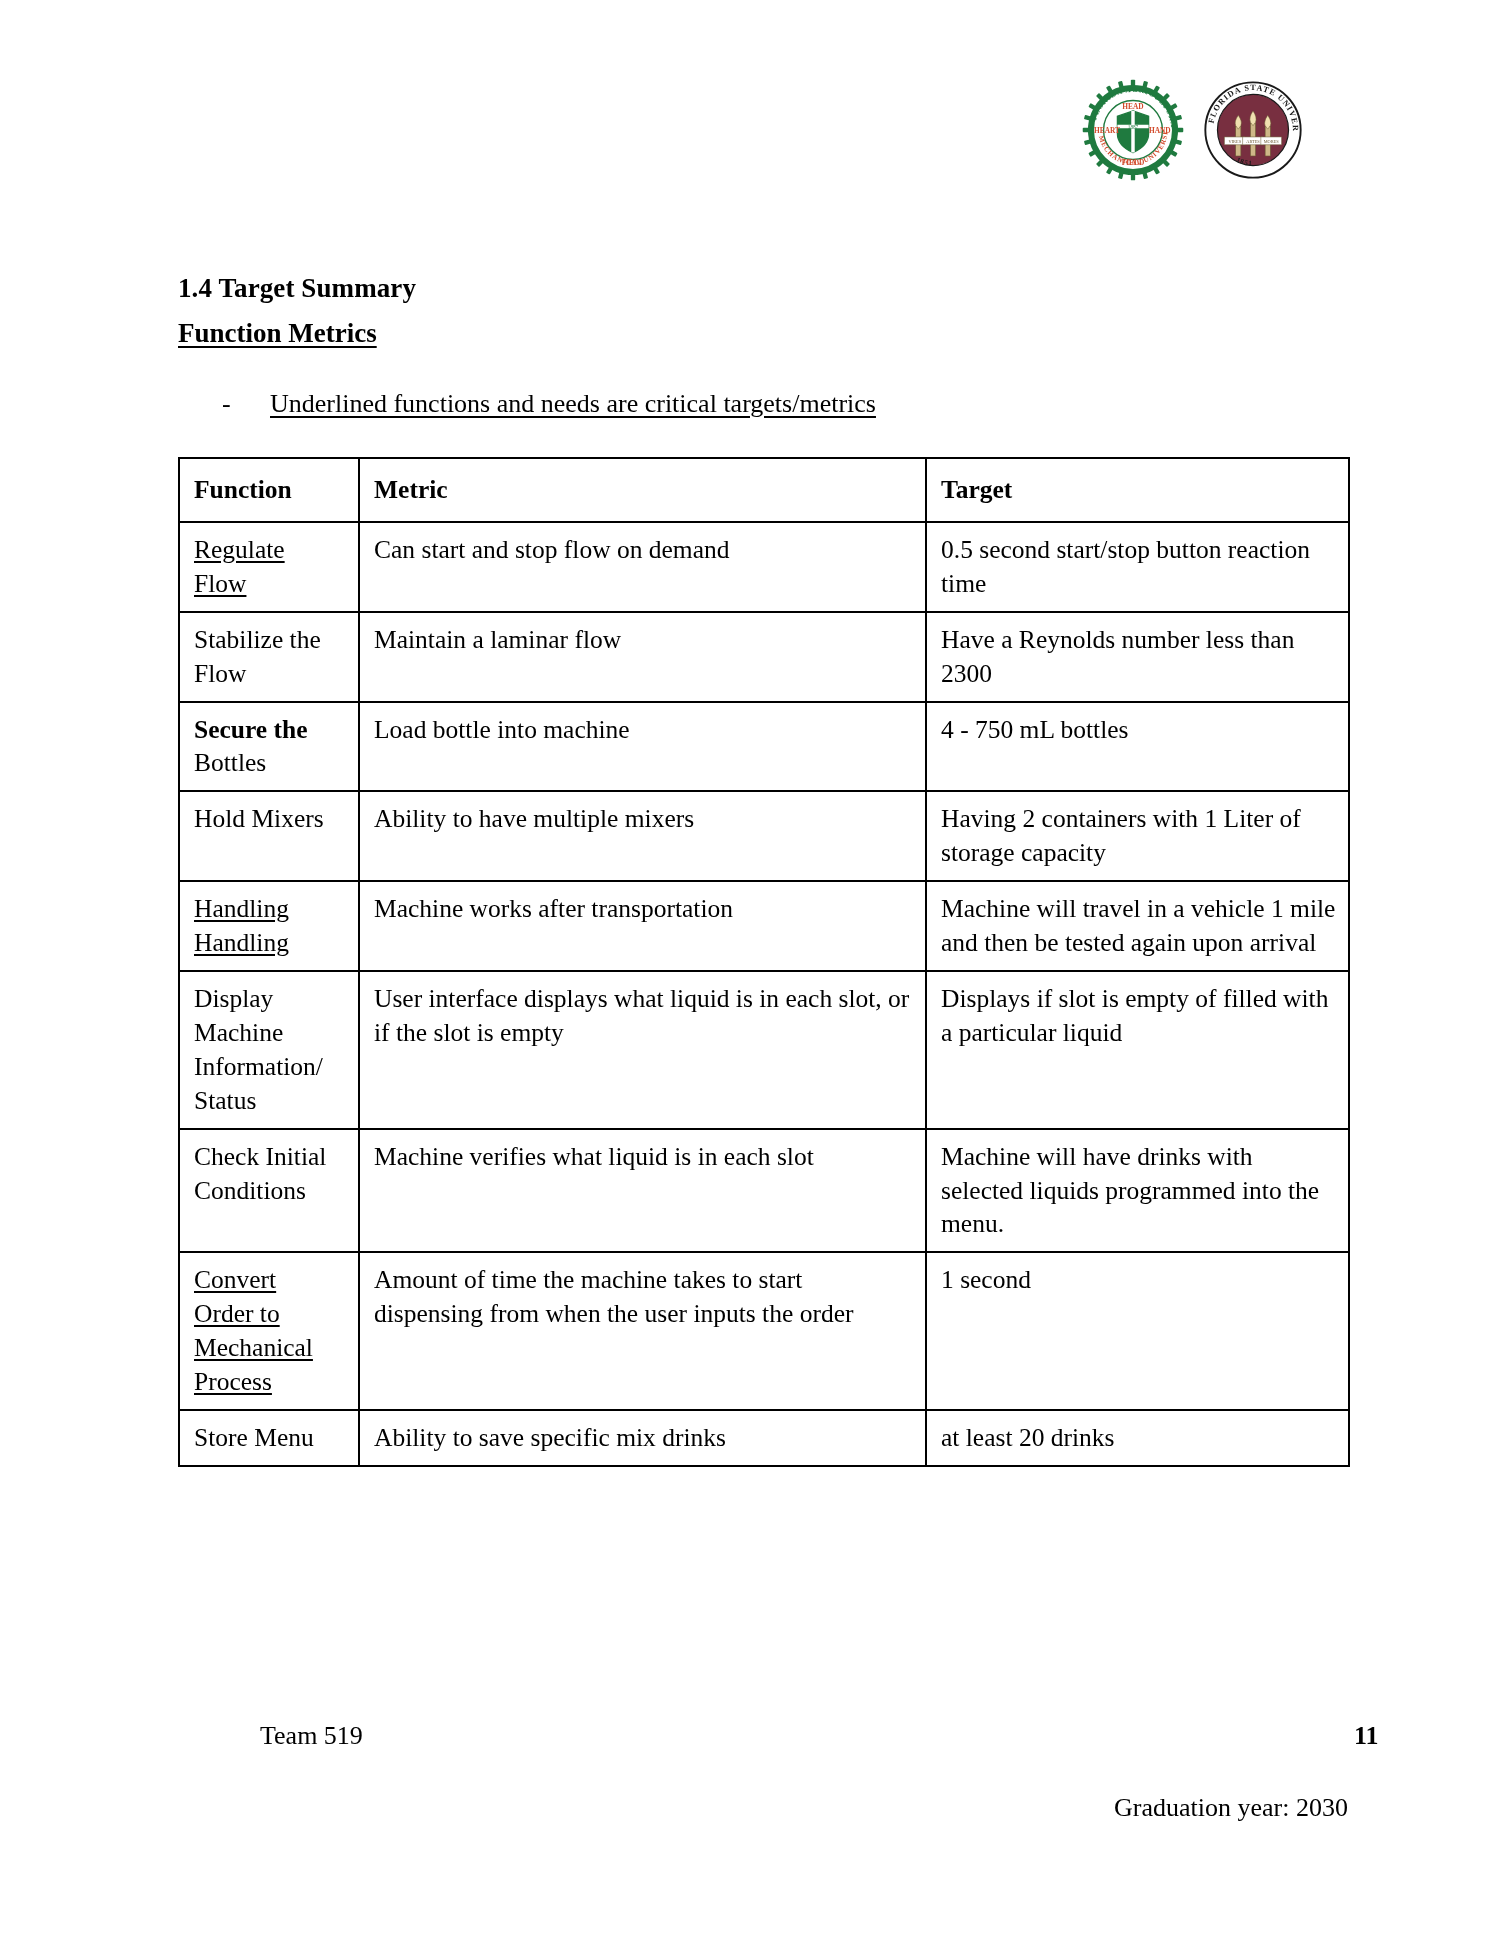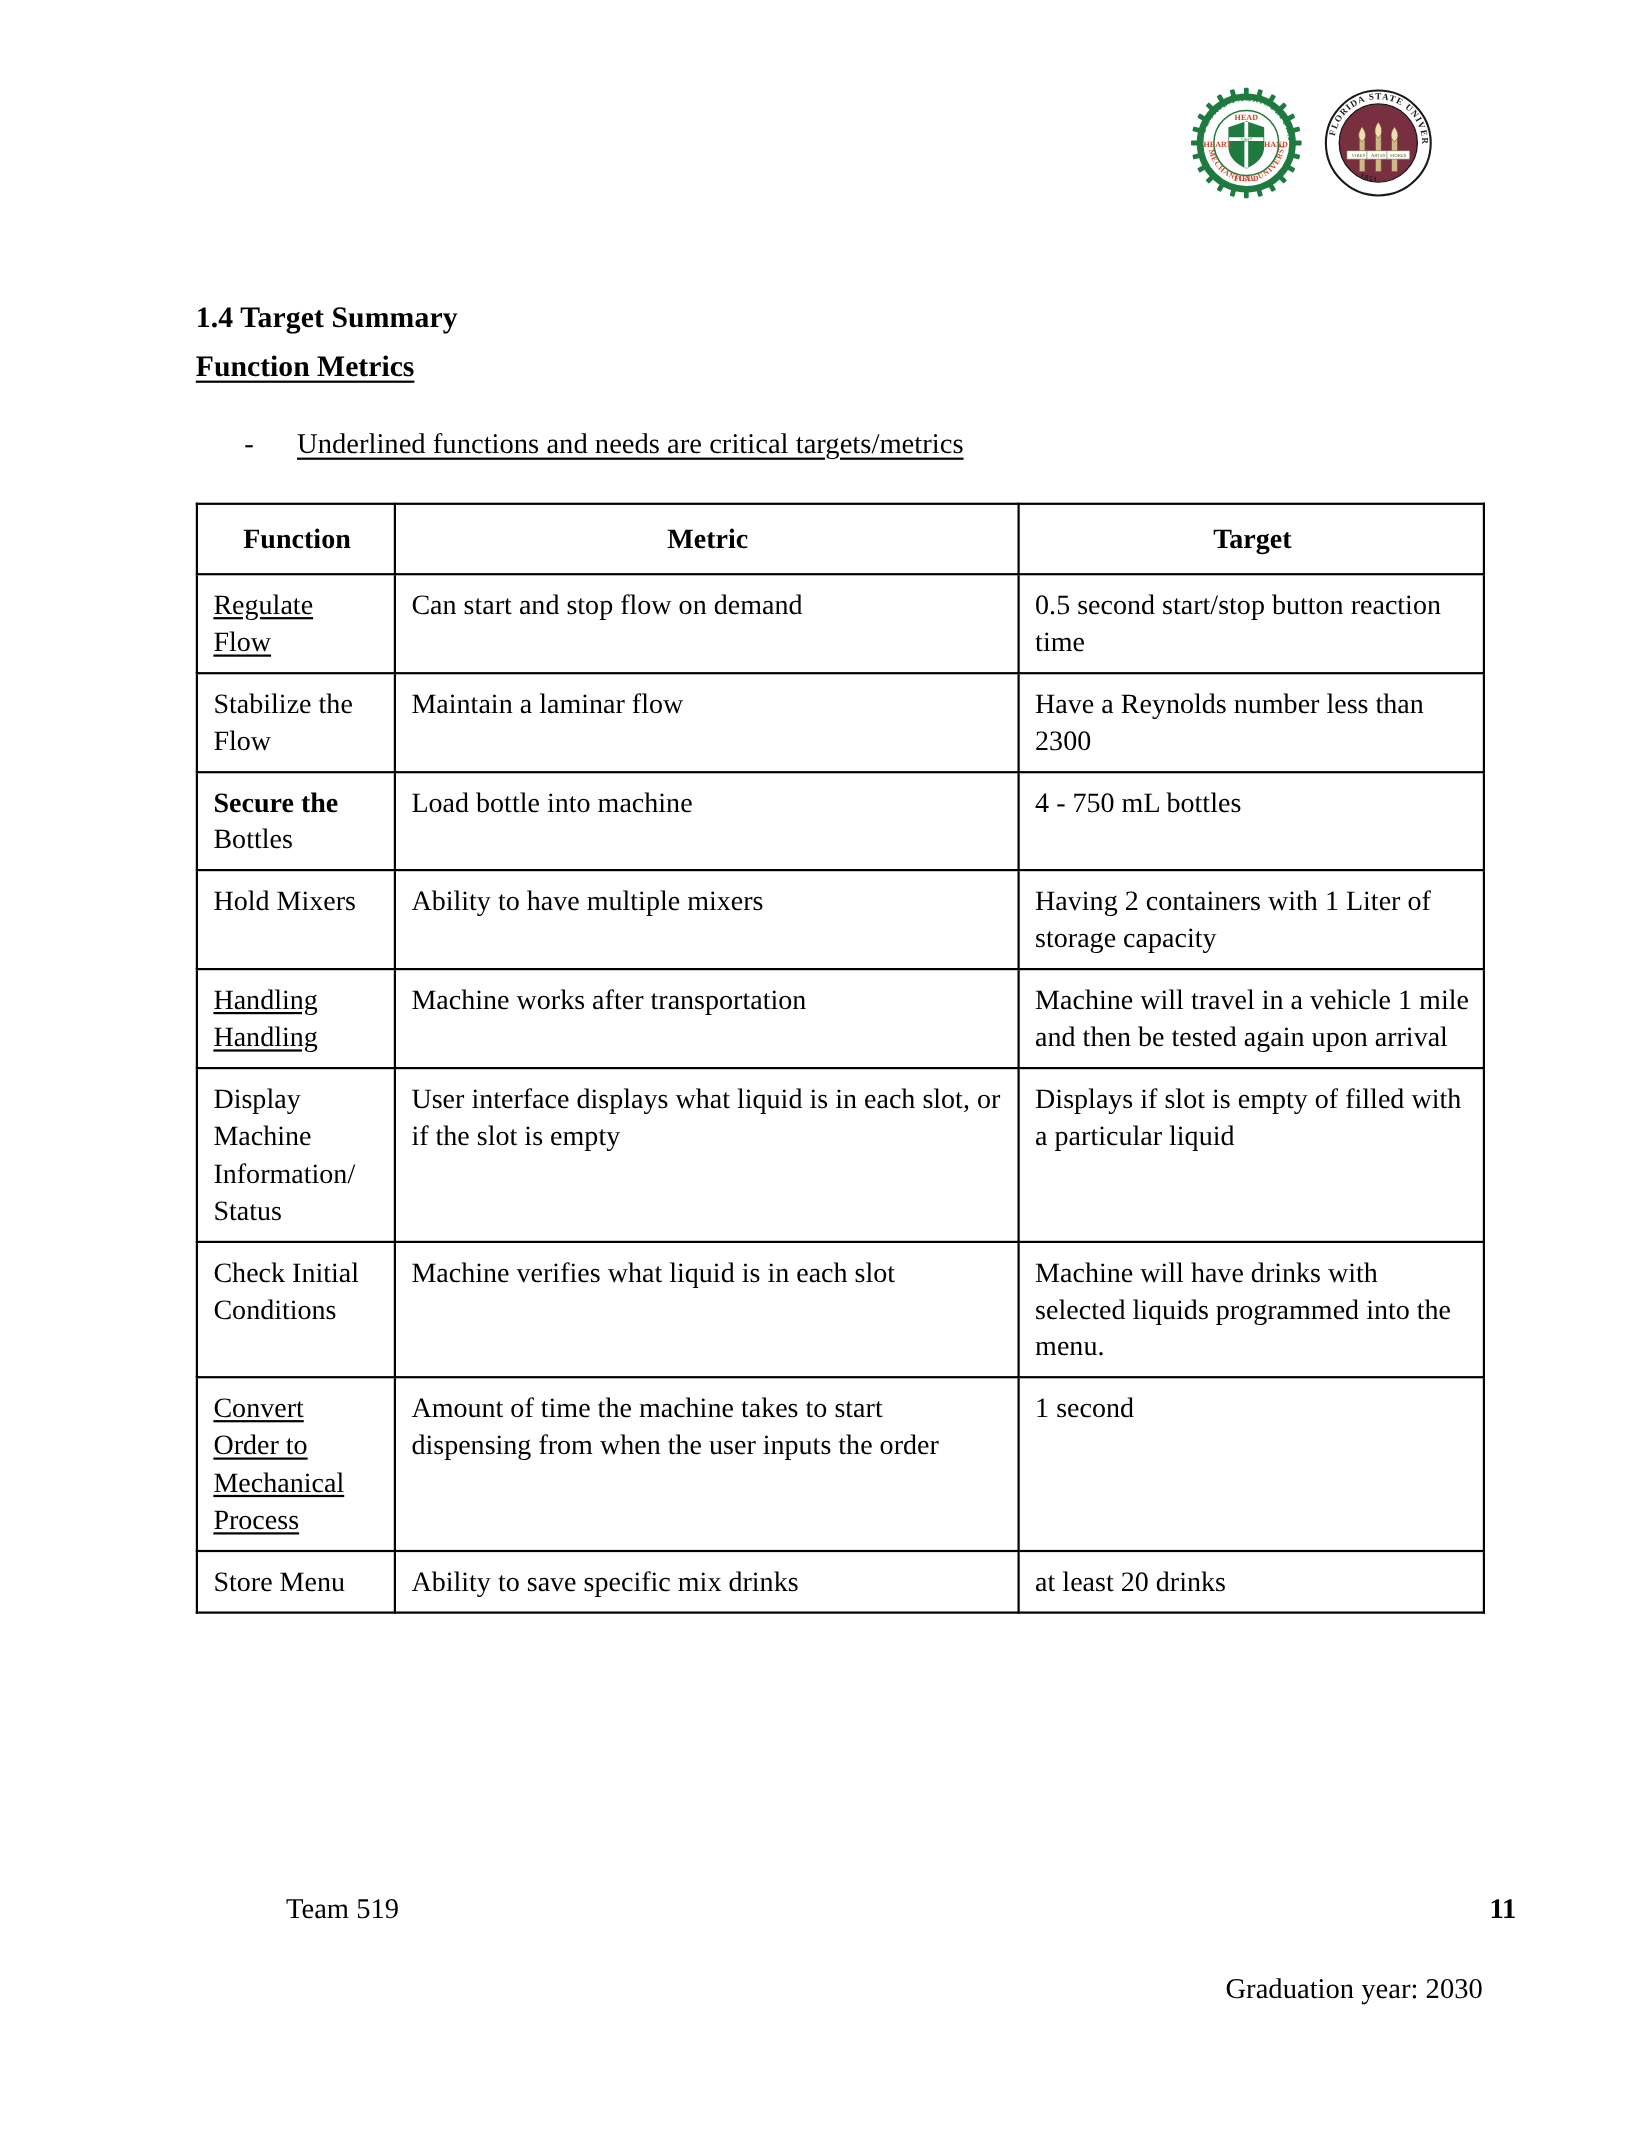--- a/index.html
+++ b/index.html
@@ -102,21 +102,21 @@
     vertical-align: top;
     line-height: 1.33;
     font-weight: normal;
     text-align: left;
   }
   .metrics-table col.c-func  { width: 180px; }
   .metrics-table col.c-metric{ width: 567px; }
   .metrics-table col.c-target{ width: 423px; }
 
   .metrics-table thead th {
-    text-align: center;
+    text-align: left;
     font-weight: bold;
     padding-top: 14px;
     padding-bottom: 14px;
   }
   td.func-cell .underline-line {
     display: block;
     width: fit-content;
     text-decoration: underline;
     text-underline-offset: 3px;
   }

